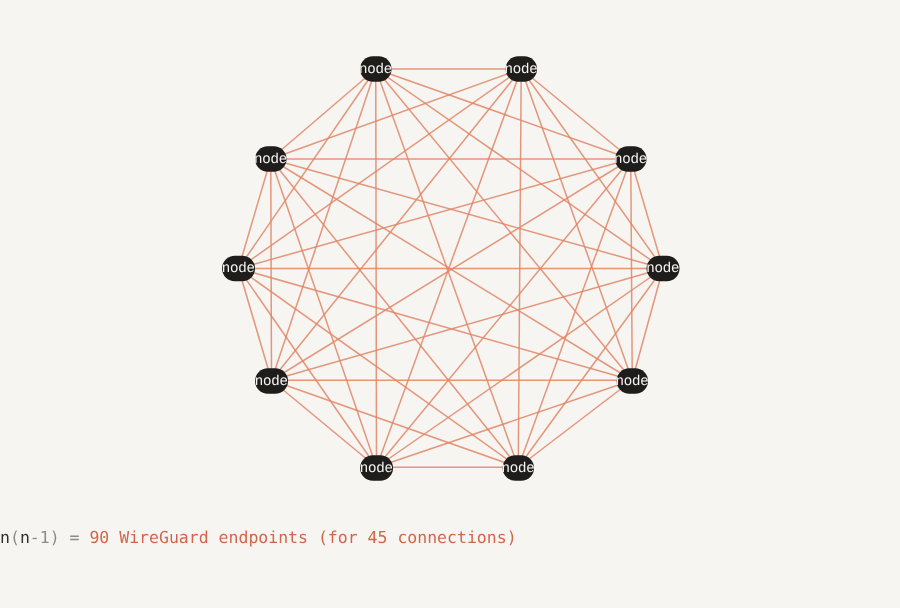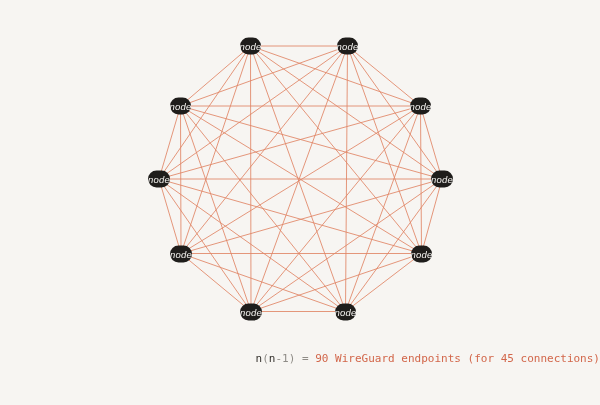--- a/index.html
+++ b/index.html
@@ -39,28 +39,27 @@
     background: #1f1d1b;
     color: #f7f5f2;
     font-family: "Liberation Sans", sans-serif;
     font-size: 9.5px;
     font-weight: 500;
     letter-spacing: 0.2px;
     line-height: 11px;
     padding: 3px 0;
     border-radius: 9px;
     white-space: nowrap;
-    font-style: italic;
   }
   .caption {
     position: absolute;
     left: 0;
     top: 352px;
     width: 600px;
-    text-align: right;
+    text-align: left;
     font-family: "DejaVu Sans Mono", "Liberation Mono", monospace;
     font-size: 11px;
     font-weight: 500;
     letter-spacing: 0px;
     white-space: pre;
   }
   .seg-dark   { color: #33302c; }
   .seg-gray   { color: #8f8c87; }
   .seg-orange { color: #d2664a; }
 </style>

